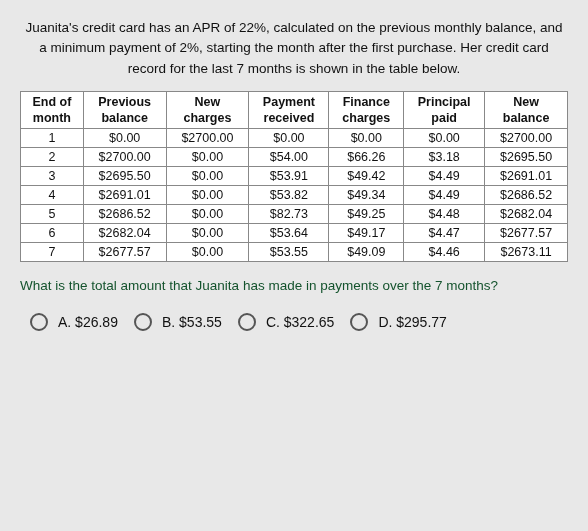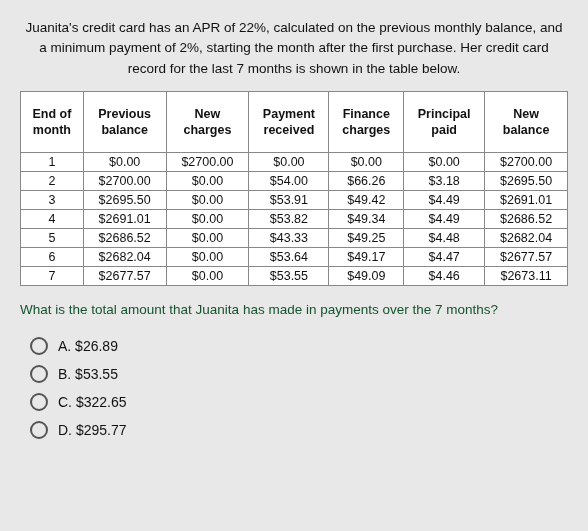--- a/index.html
+++ b/index.html
@@ -20,21 +20,21 @@
       text-align: center;
     }
     table {
       width: 100%;
       border-collapse: collapse;
       margin-bottom: 14px;
       font-size: 12.5px;
     }
     th {
       border: 1px solid #888;
-      padding: 14px 4px;
+      padding: 2px 4px;
       text-align: center;
       font-weight: bold;
       background: #fff;
       vertical-align: bottom;
       line-height: 1.3;
     }
     td {
       border: 1px solid #888;
       padding: 2px 5px;
       text-align: center;
@@ -44,22 +44,22 @@
       text-align: center;
     }
     .question-text {
       font-size: 13.5px;
       line-height: 1.5;
       margin-bottom: 16px;
       color: #14532d;
     }
     .options {
       display: flex;
-      flex-direction: column;
-      gap: 10px;
+      flex-direction: row;
+      gap: 16px;
       margin-left: 10px;
     }
     .option {
       display: flex;
       align-items: center;
       gap: 10px;
       font-size: 14px;
       cursor: pointer;
     }
     .radio-circle {
@@ -125,21 +125,21 @@
         <td>$0.00</td>
         <td>$53.82</td>
         <td>$49.34</td>
         <td>$4.49</td>
         <td>$2686.52</td>
       </tr>
       <tr>
         <td>5</td>
         <td>$2686.52</td>
         <td>$0.00</td>
-        <td>$43.33</td>
+        <td>$82.73</td>
         <td>$49.25</td>
         <td>$4.48</td>
         <td>$2682.04</td>
       </tr>
       <tr>
         <td>6</td>
         <td>$2682.04</td>
         <td>$0.00</td>
         <td>$53.64</td>
         <td>$49.17</td>

